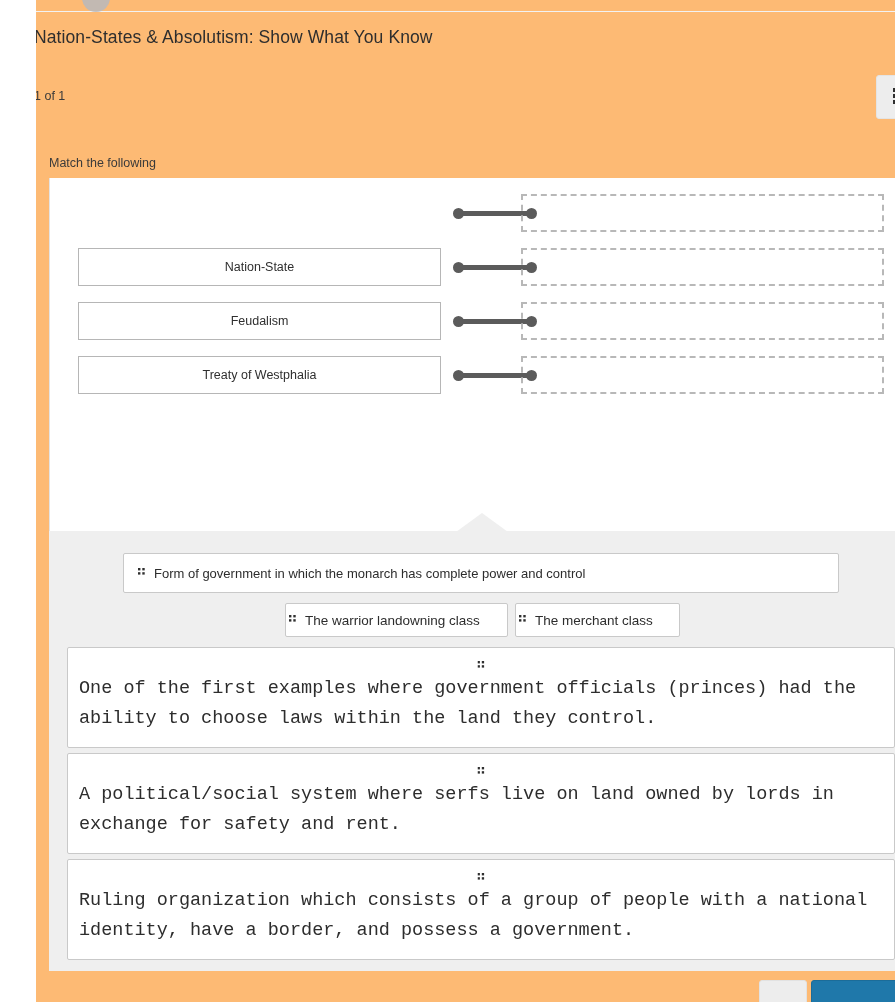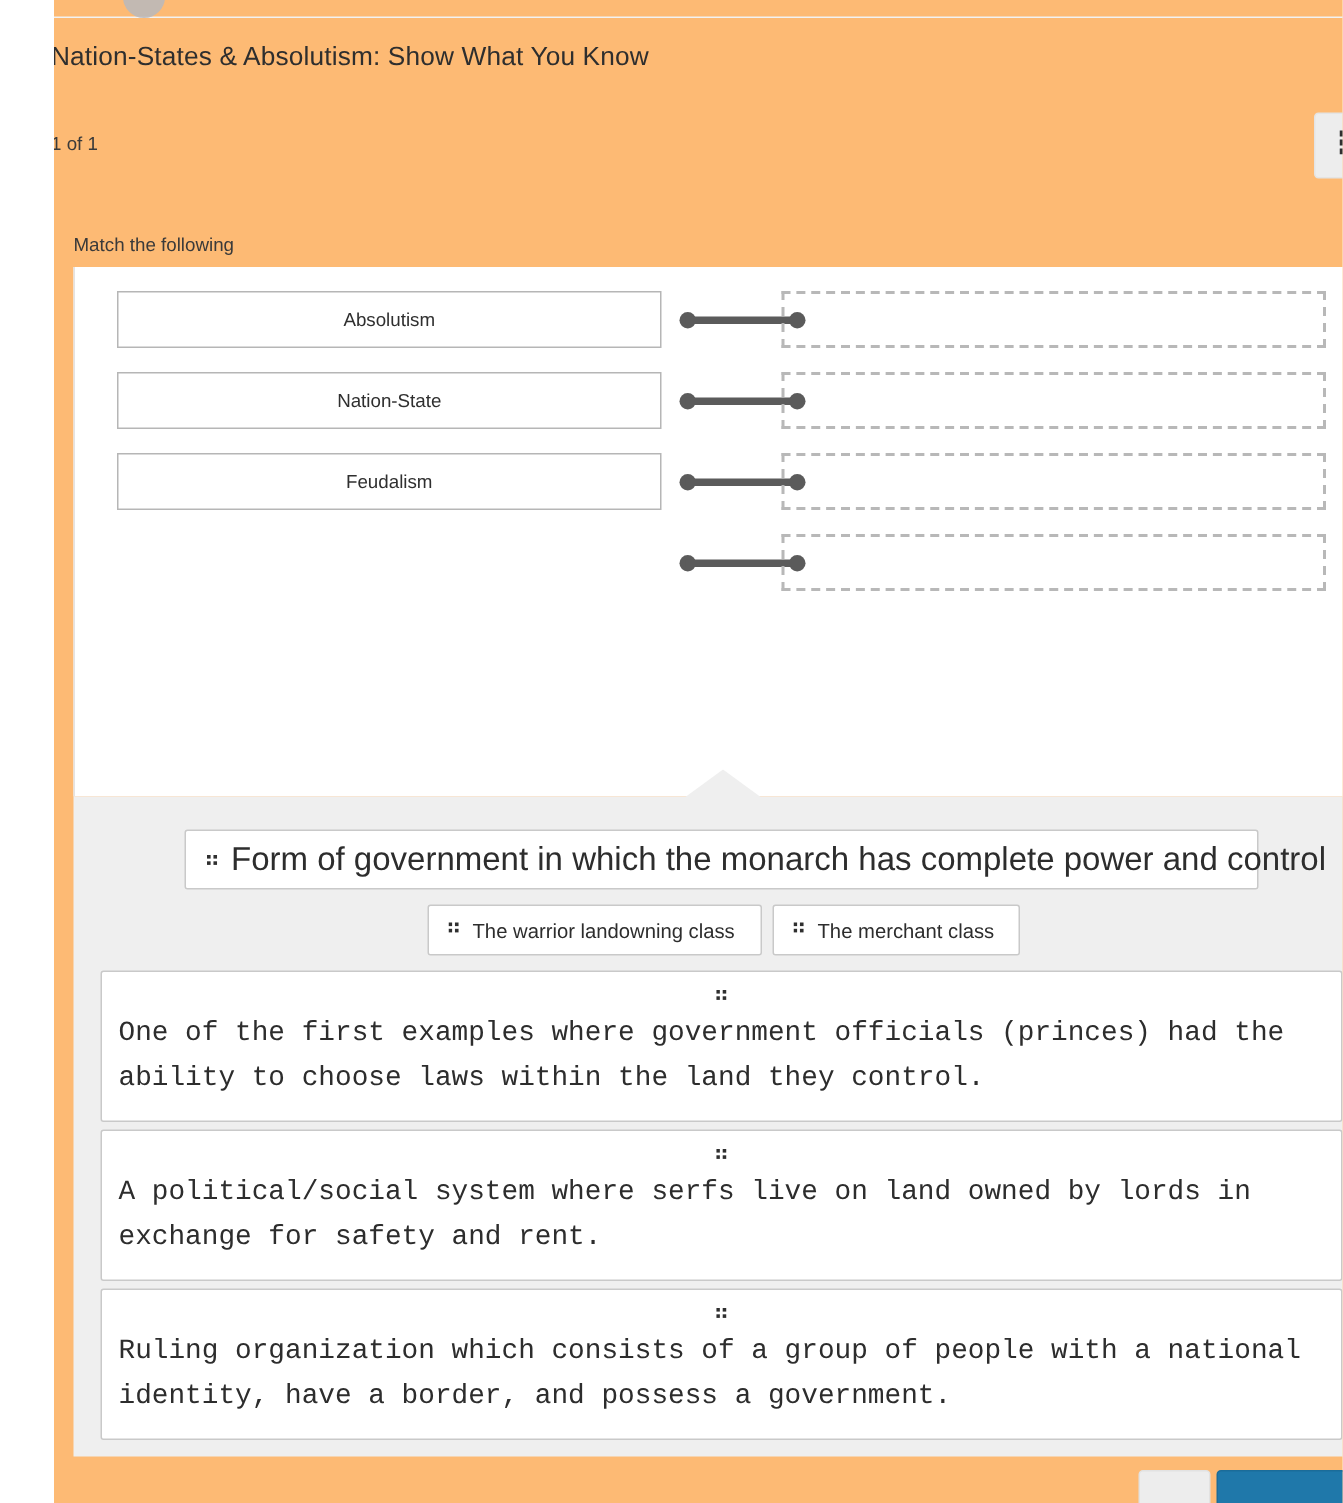--- a/index.html
+++ b/index.html
@@ -149,26 +149,26 @@
     border: 1px solid #c9c9c9;
     border-radius: 2px;
     display: flex;
     align-items: center;
     color: #2d2d2d;
   }
   .chip-wide {
     left: 74px; top: 22px;
     width: 716px; height: 40px;
     padding-left: 14px;
-    font-size: 22px;
+    font-size: 13px;
   }
   .chip-sm {
     top: 72px;
     height: 34px;
-    padding: 0 13px;
+    padding: 0 3px;
     font-size: 13.5px;
   }
   .chip-sm.a { left: 236px; width: 223px; }
   .chip-sm.b { left: 466px; width: 165px; }
   .chip-text { margin-left: 9px; white-space: nowrap; }
 
   .card {
     position: absolute;
     left: 18px;
     width: 828px;
@@ -232,23 +232,20 @@
         <rect x="8" y="14" width="10" height="2.5" fill="#2f2f2f"></rect>
       </svg>
     </span>
   </div>
 
   <div class="prompt">Match the following</div>
 
   <div class="match-area">
 
     <div class="match-row" style="top:16px">
-      <div class="term-box">
-        <span>Absolutism</span>
-      </div>
       <div class="connector">
         <span class="knob left"></span>
         <span class="bar"></span>
         <span class="knob right"></span>
       </div>
       <div class="drop-zone"></div>
     </div>
 
     <div class="match-row" style="top:70px">
       <div class="term-box">
@@ -268,20 +265,23 @@
       </div>
       <div class="connector">
         <span class="knob left"></span>
         <span class="bar"></span>
         <span class="knob right"></span>
       </div>
       <div class="drop-zone"></div>
     </div>
 
     <div class="match-row" style="top:178px">
+      <div class="term-box">
+        <span>Treaty of Westphalia</span>
+      </div>
       <div class="connector">
         <span class="knob left"></span>
         <span class="bar"></span>
         <span class="knob right"></span>
       </div>
       <div class="drop-zone"></div>
     </div>
 
 
 

